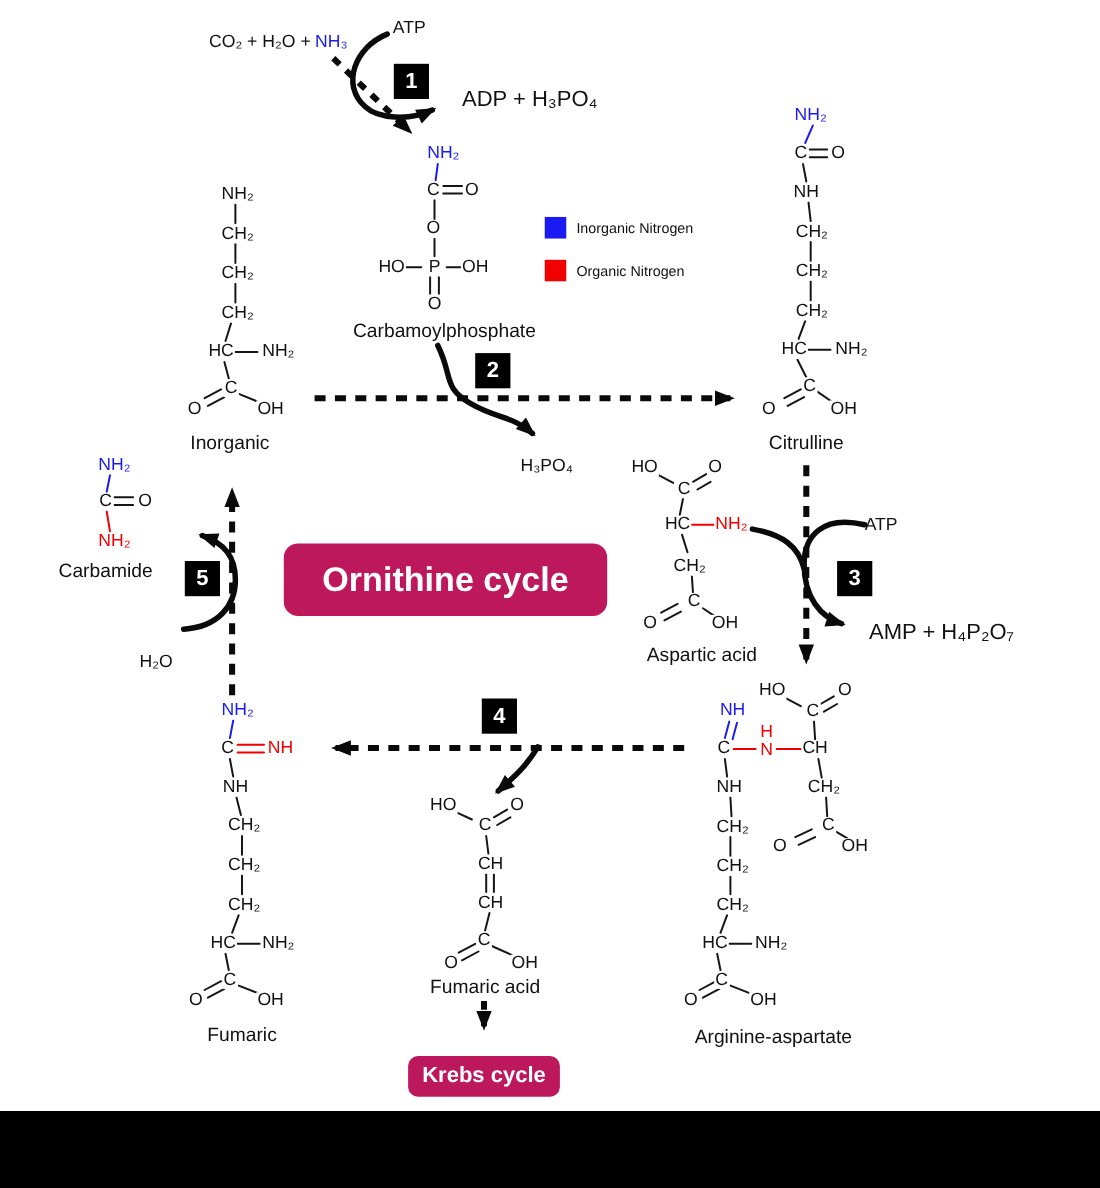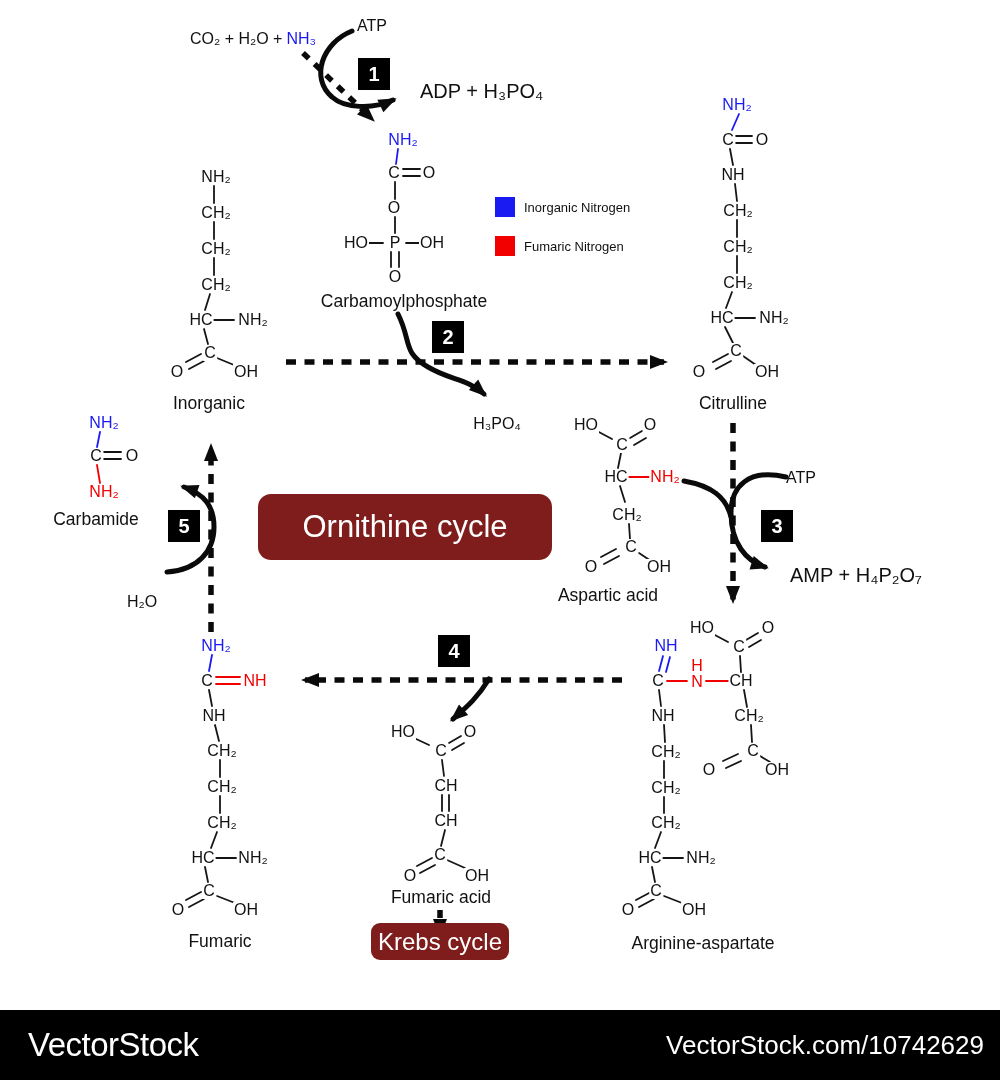--- a/index.html
+++ b/index.html
@@ -10,24 +10,24 @@
     white-space:nowrap;background:#fff;padding:0 1px}
   .blue{color:var(--blue)}
   .red{color:var(--red)}
   .mol-label{position:absolute;transform:translate(-50%,-50%);font-size:17.5px;white-space:nowrap}
   .rx{position:absolute;transform:translate(-50%,-50%);font-size:16px;white-space:nowrap}
   .rx-left{position:absolute;transform:translate(0,-50%);font-size:20px;white-space:nowrap}
   .formula-row{position:absolute;left:190px;top:39px;transform:translate(0,-50%);
     display:flex;gap:4px;font-size:16px;white-space:nowrap}
   .badge{position:absolute;width:32px;height:32px;background:#000;color:#fff;font-size:20px;
     font-weight:bold;display:flex;align-items:center;justify-content:center;line-height:1}
-  .pill{position:absolute;background:#7f1d1d;color:#fff;display:flex;align-items:center;
-    justify-content:center;font-weight:normal;white-space:nowrap}
+  .pill{position:absolute;background:#be185d;color:#fff;display:flex;align-items:center;
+    justify-content:center;font-weight:bold;white-space:nowrap}
   #title-box{left:258px;top:494px;width:294px;height:66px;border-radius:13px;font-size:31px}
-  #krebs-box{left:371px;top:923px;width:138px;height:37px;border-radius:9px;font-size:24px}
+  #krebs-box{left:371px;top:960px;width:138px;height:37px;border-radius:9px;font-size:20px}
   .legend-swatch{position:absolute}
   .legend-label{position:absolute;left:524px;transform:translateY(-50%);font-size:13px;white-space:nowrap}
   .footer{position:absolute;left:0;top:1010px;width:1000px;height:70px;background:#000;color:#fff}
   .brand{position:absolute;left:28px;top:50%;transform:translateY(-50%);font-size:33px;letter-spacing:-0.5px}
   .site{position:absolute;right:16px;top:50%;transform:translateY(-50%);font-size:26px}
   svg .bond{stroke:#151515;stroke-width:1.8;stroke-linecap:round}
   svg .b-blue{stroke:var(--blue)}
   svg .b-red{stroke:var(--red)}
   svg .dash{stroke:#0a0a0a;stroke-width:5.5;fill:none}
   svg .arc{stroke:#0a0a0a;stroke-width:5;fill:none;stroke-linecap:round}
@@ -196,21 +196,21 @@
   <div class="badge" style="left:438px;top:635px">4</div>
   <div class="badge" style="left:168px;top:510px">5</div>
 
   <svg class="legend-swatch" style="left:495px;top:197px" width="20" height="20">
     <rect width="20" height="20" fill="#1a1af2"></rect>
   </svg>
   <span class="legend-label" style="top:207px">Inorganic Nitrogen</span>
   <svg class="legend-swatch" style="left:495px;top:236px" width="20" height="20">
     <rect width="20" height="20" fill="#f20000"></rect>
   </svg>
-  <span class="legend-label" style="top:246px">Fumaric Nitrogen</span>
+  <span class="legend-label" style="top:246px">Organic Nitrogen</span>
 
   <div class="pill" id="title-box">Ornithine cycle</div>
   <div class="pill" id="krebs-box">Krebs cycle</div>
 
   <div class="layer">
     <span class="atom blue" style="left:403px;top:140px">NH₂</span>
     <span class="atom" style="left:394px;top:173px">C</span>
     <span class="atom" style="left:429px;top:173px">O</span>
     <span class="atom" style="left:394px;top:208px">O</span>
     <span class="atom" style="left:356px;top:243px">HO</span>
@@ -252,21 +252,21 @@
   <div class="layer">
     <span class="atom" style="left:586px;top:425px">HO</span>
     <span class="atom" style="left:650px;top:425px">O</span>
     <span class="atom" style="left:622px;top:445px">C</span>
     <span class="atom" style="left:616px;top:477px">HC</span>
     <span class="atom red" style="left:665px;top:477px">NH₂</span>
     <span class="atom" style="left:627px;top:515px">CH₂</span>
     <span class="atom" style="left:631px;top:547px">C</span>
     <span class="atom" style="left:591px;top:567px">O</span>
     <span class="atom" style="left:659px;top:567px">OH</span>
-    <span class="mol-label" style="left:608px;top:595px">Aspartic acid</span>
+    <span class="mol-label" style="left:638px;top:595px">Aspartic acid</span>
   </div>
 
   <div class="layer">
     <span class="atom blue" style="left:104px;top:423px">NH₂</span>
     <span class="atom" style="left:96px;top:456px">C</span>
     <span class="atom" style="left:132px;top:456px">O</span>
     <span class="atom red" style="left:104px;top:492px">NH₂</span>
     <span class="mol-label" style="left:96px;top:519px">Carbamide</span>
   </div>
 
@@ -317,17 +317,15 @@
     <span class="atom" style="left:666px;top:823px">CH₂</span>
     <span class="atom" style="left:650px;top:858px">HC</span>
     <span class="atom" style="left:701px;top:858px">NH₂</span>
     <span class="atom" style="left:656px;top:891px">C</span>
     <span class="atom" style="left:628px;top:910px">O</span>
     <span class="atom" style="left:694px;top:910px">OH</span>
     <span class="mol-label" style="left:703px;top:943px">Arginine-aspartate</span>
   </div>
 
   <div class="footer">
-    <span class="brand">VectorStock</span>
-    <span class="site">VectorStock.com/10742629</span>
   </div>
 
 </div>
 
 </body></html>

